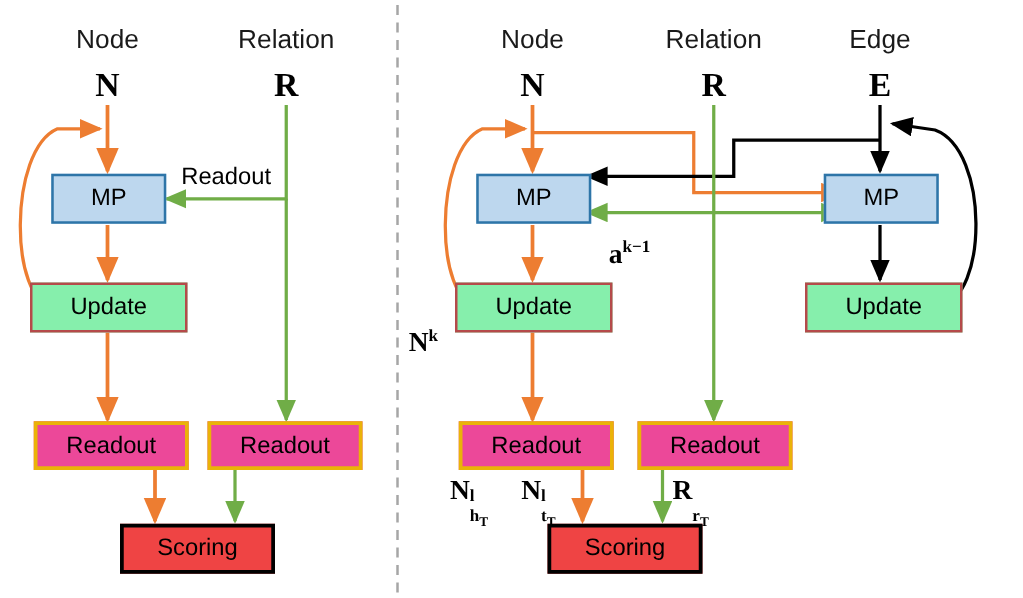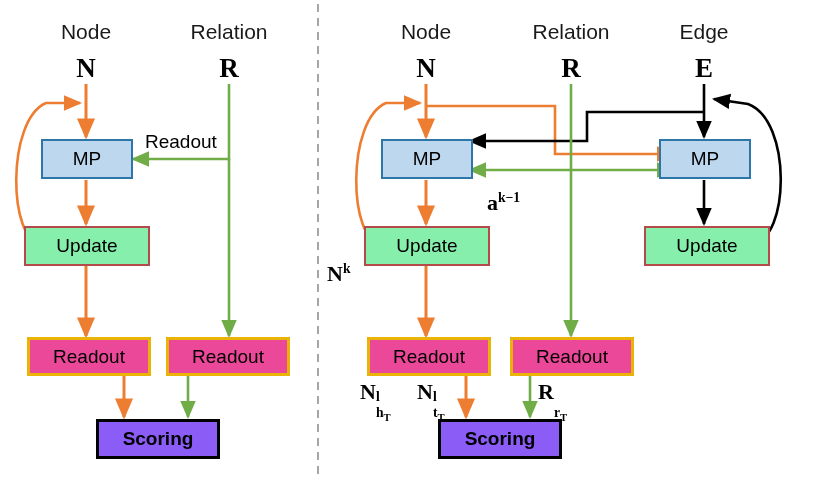--- a/index.html
+++ b/index.html
@@ -46,24 +46,23 @@
     background: #86efac;
     border: 2px solid #b54a4a;
     font-size: 19px;
   }
   .box-readout {
     background: #ec4899;
     border: 3px solid #eab308;
     font-size: 19px;
   }
   .box-scoring {
-    background: #8b5cf6;
+    background: #ef4444;
     border: 3px solid #000000;
     font-size: 19px;
-    font-weight: bold;
   }
   .col-label {
     position: absolute;
     font-family: "Liberation Sans", sans-serif;
     font-size: 21px;
     color: #1a1a1a;
     white-space: nowrap;
     text-align: center;
   }
   .sym {

